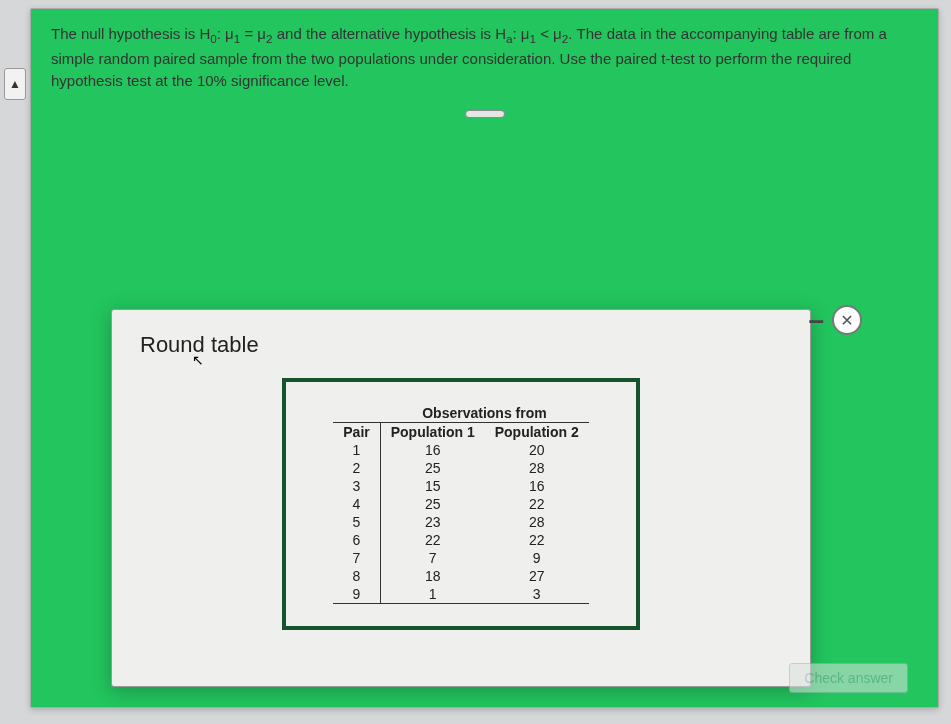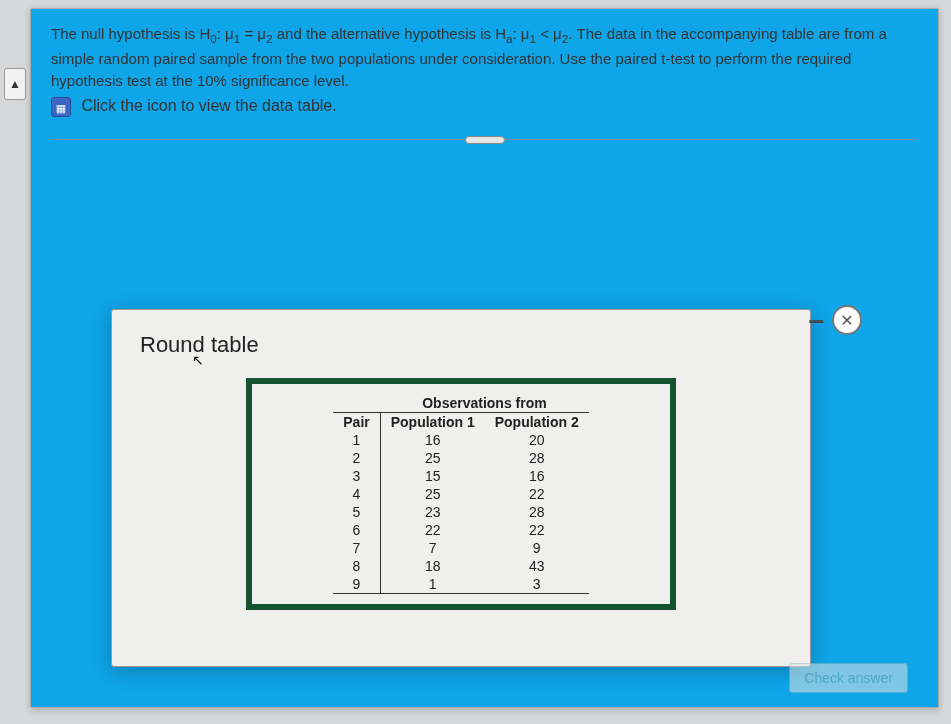--- a/index.html
+++ b/index.html
@@ -7,21 +7,21 @@
   body {
     width:951px; height:724px;
     background:#d5d7d8;
     font-family: Arial, Helvetica, sans-serif;
     color:#222;
     position:relative;
     overflow:hidden;
   }
   .page {
     position:absolute; left:30px; top:8px; right:12px;
-    background:#0ea5e9;
+    background:#22c55e;
     border:1px solid #aaa; border-radius:2px;
     padding:14px 20px 40px 20px;
     min-height:700px;
     box-shadow:0 2px 6px rgba(0,0,0,0.2);
   }
   .left-rail {
     position:absolute; left:4px; top:8px; width:22px; height:700px;
   }
   .rail-btn {
     width:22px; height:32px; margin-top:60px;
@@ -65,22 +65,22 @@
   .close-btn {
     width:30px; height:30px; border:2px solid #777; border-radius:50%;
     background:#fff; display:flex; align-items:center; justify-content:center;
     font-size:16px; color:#555; cursor:pointer;
   }
   .modal-title { font-size:22px; margin-bottom:20px; color:#222; position:relative;}
   .cursor {
     position:absolute; left:52px; top:20px; font-size:14px; color:#000;
   }
   .table-frame {
-    border:6px solid #14532d; width:430px; margin:0 auto 30px auto;
-    padding:10px 8px;
+    border:4px solid #14532d; width:358px; margin:0 auto 30px auto;
+    padding:22px 8px;
   }
   table.data {
     margin:0 auto; border-collapse:collapse; font-size:14px; color:#222;
   }
   table.data th, table.data td { padding:1px 10px; text-align:center; }
   .obs-header { border-bottom:1px solid #333; }
   .col-headers th { border-top:1px solid #333;margin-top:39px; }
   .col-headers th:first-child { border-right:1px solid #333; }
   .pair-cell { border-right:1px solid #333; }
   .last-row td { border-bottom:1px solid #333; }
@@ -105,24 +105,20 @@
 <div class="left-rail">
   <div class="rail-btn">▲</div>
 </div>
 
 <div class="page">
 
   <div class="problem-text">
     <span>The null hypothesis is H</span><span class="sub">0</span><span>: μ</span><span class="sub">1</span><span> = μ</span><span class="sub">2</span><span> and the alternative hypothesis is H</span><span class="sub">a</span><span>: μ</span><span class="sub">1</span><span> &lt; μ</span><span class="sub">2</span><span>. The data in the accompanying table are from a simple random paired sample from the two populations under consideration. Use the paired t-test to perform the required hypothesis test at the 10% significance level.</span>
   </div>
 
-  <div style="margin-top:6px;">
-    <span class="icon-btn">▦</span>
-    <span style="color:#333;">Click the icon to view the data table.</span>
-  </div>
 
   <div class="divider">
     <div class="divider-handle"></div>
   </div>
 
 
 
   <div class="modal">
     <div class="modal-tools">
       <span class="tool-dash">–</span>
@@ -181,21 +177,21 @@
               <td>22</td>
             </tr>
             <tr>
               <td class="pair-cell">7</td>
               <td>7</td>
               <td>9</td>
             </tr>
             <tr>
               <td class="pair-cell">8</td>
               <td>18</td>
-              <td>43</td>
+              <td>27</td>
             </tr>
             <tr class="last-row">
               <td class="pair-cell">9</td>
               <td>1</td>
               <td>3</td>
             </tr>
           </tbody>
       </table>
     </div>
 

